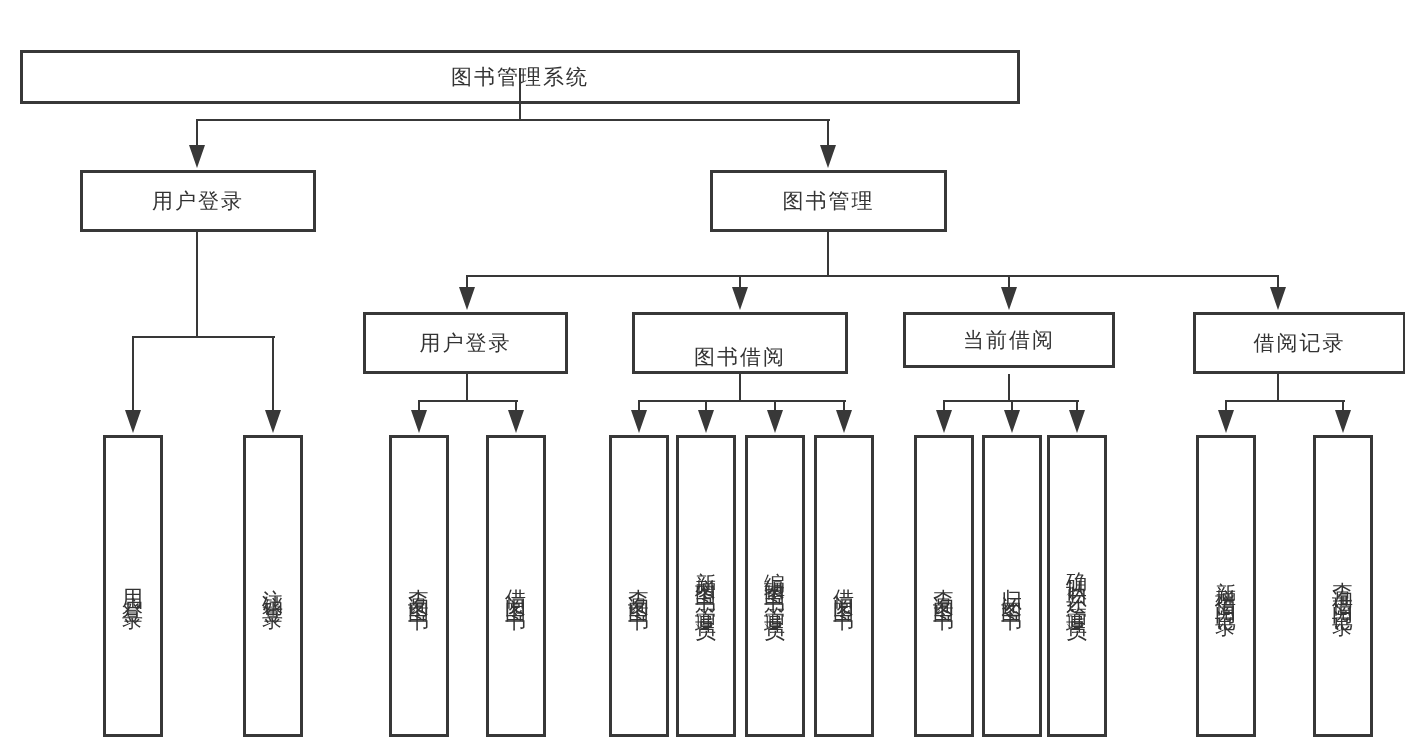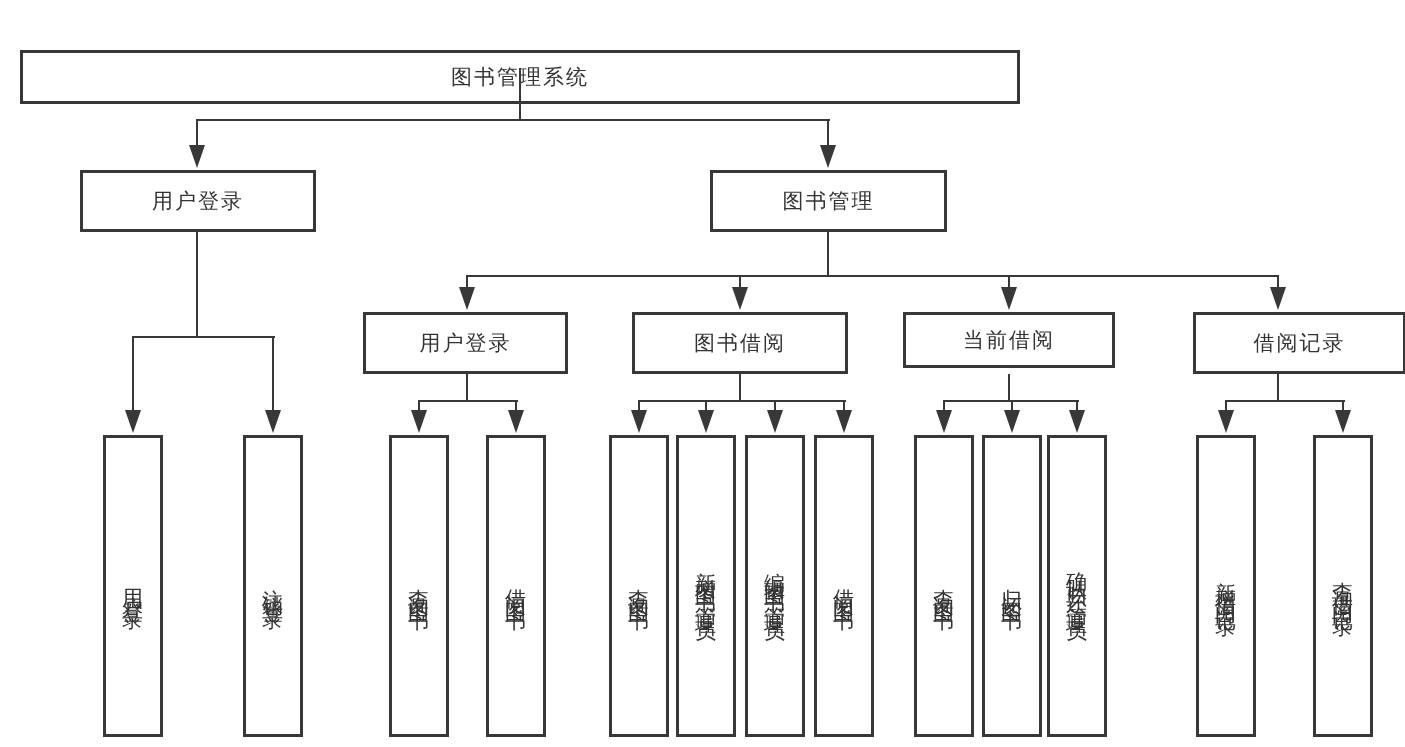--- a/index.html
+++ b/index.html
@@ -48,21 +48,21 @@
   </div>
 
   <div class="node" style="left:710px;top:170px;width:237px;height:62px;">
     <span>图书管理</span>
   </div>
 
   <div class="node" style="left:363px;top:312px;width:205px;height:62px;">
     <span>用户登录</span>
   </div>
 
-  <div class="node" style="left:632px;top:312px;width:216px;height:62px;">
+  <div class="node" style="left:632px;top:312px;width:216px;height:62px;align-items:flex-end;">
     <span>图书借阅</span>
   </div>
 
   <div class="node" style="left:903px;top:312px;width:212px;height:56px;">
     <span>当前借阅</span>
   </div>
 
   <div class="node" style="left:1172px;top:312px;width:213px;height:62px;margin-left:21px;">
     <span>借阅记录</span>
   </div>

